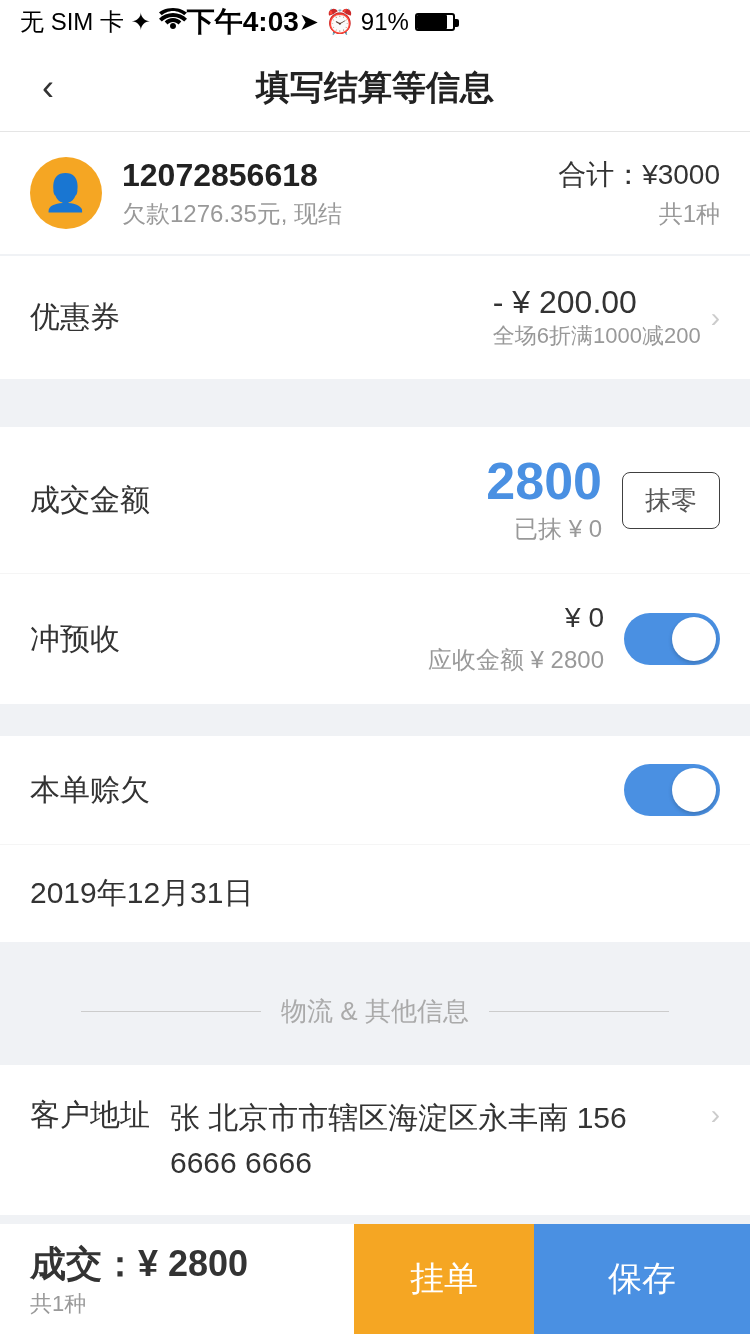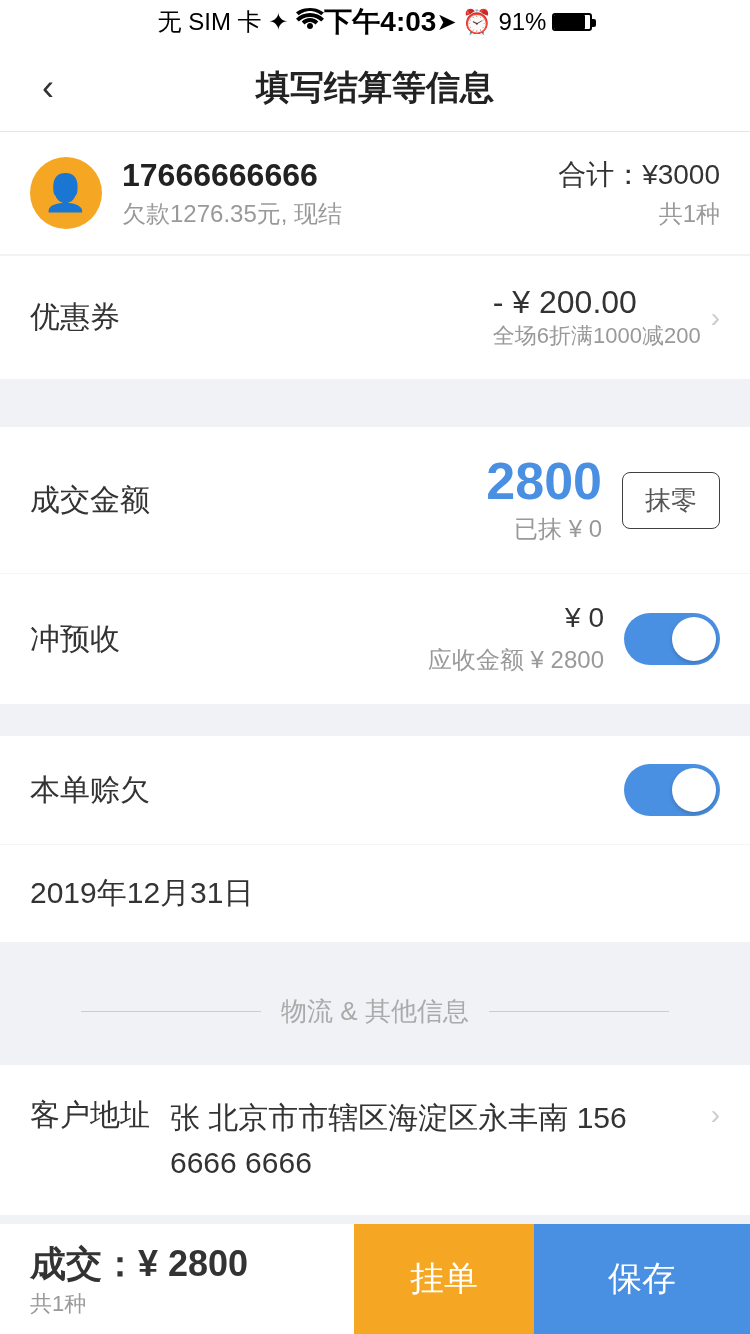--- a/index.html
+++ b/index.html
@@ -12,21 +12,21 @@
       font-size: 28px;
       color: #333;
     }
     
     .status-bar {
       width: 750px;
       height: 44px;
       background: #fff;
       display: flex;
       align-items: center;
-      justify-content: center;
+      justify-content: flex-start;
       padding: 12px 20px;
       font-size: 24px;
       color: #000;
     }
     .status-left { display: flex; align-items: center; gap: 8px; }
     .status-center { font-size: 28px; font-weight: 600; }
     .status-right { display: flex; align-items: center; gap: 6px; font-size: 24px; }
     .battery {
       width: 40px; height: 18px; border: 2px solid #000; border-radius: 3px; position: relative; display: inline-flex; align-items: center;
     }
@@ -268,21 +268,21 @@
 </div>
 
 <div class="content">
 
   <div class="user-card">
     <div class="user-left">
       <div class="avatar">
         <span>👤</span>
       </div>
       <div class="user-info">
-        <div class="user-info-name">17666666666</div>
+        <div class="user-info-name">12072856618</div>
         <div class="user-info-sub">欠款1276.35元, 现结</div>
       </div>
     </div>
     <div class="user-right">
       <div class="user-total">合计：¥3000</div>
       <div class="user-count">共1种</div>
     </div>
   </div>
 
   <div class="coupon-row">

